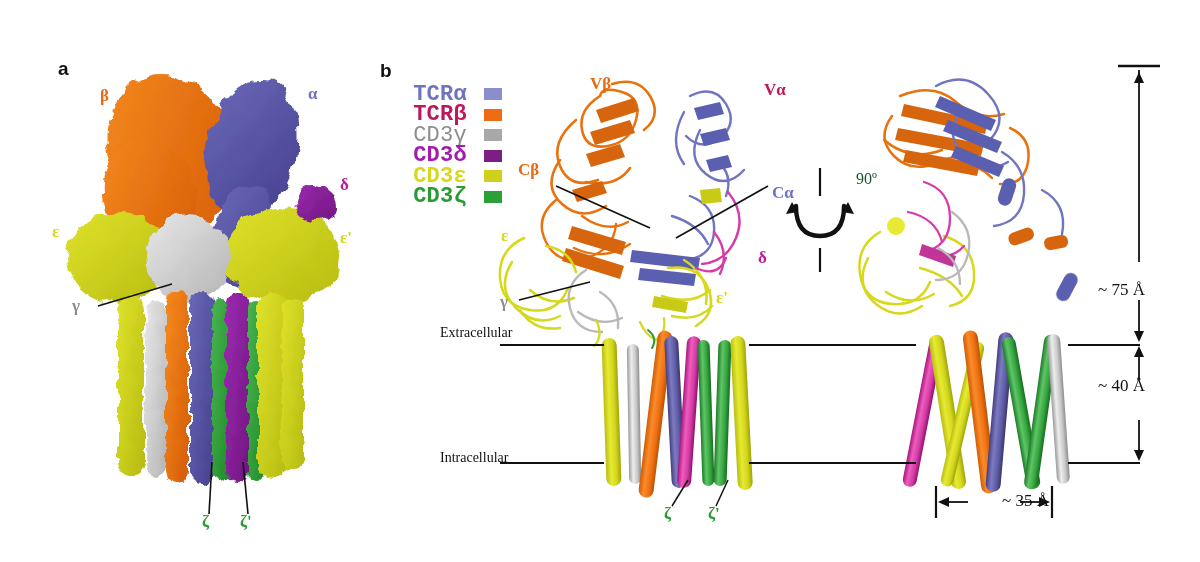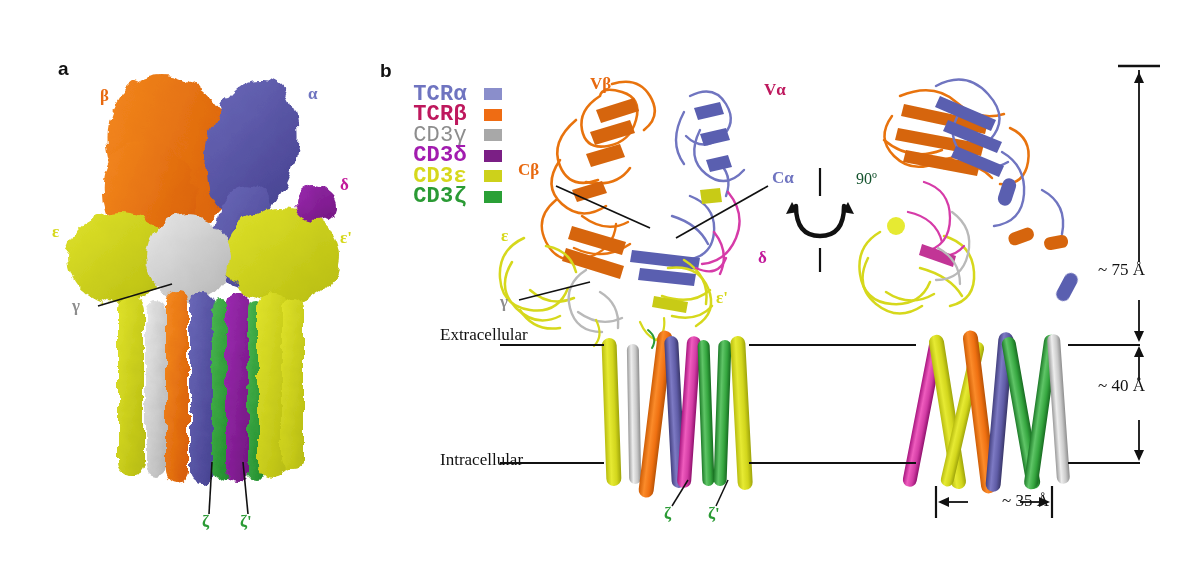--- a/index.html
+++ b/index.html
@@ -8,21 +8,21 @@
   .fig{position:absolute;left:0;top:0;width:1200px;height:562px;}
 
   
   .panel-letter{position:absolute;font-family:"Liberation Sans",sans-serif;
                 font-weight:bold;font-size:19px;color:#111;}
 
   
   .lab{position:absolute;white-space:nowrap;font-family:"Liberation Serif",serif;}
   .lab.greek{font-size:17px;font-weight:bold;}
   .lab.sm{font-size:15px;}
-  .lab.mem{font-size:17px;color:#111;}
+  .lab.mem{font-size:14px;color:#111;}
   .lab.dim{font-size:17px;color:#111;}
 
   
   #legend{position:absolute;left:404px;top:84px;}
   .leg-row{display:flex;align-items:center;height:20.5px;justify-content:flex-end;}
   .leg-txt{font-family:Liberation Mono, monospace;font-size:22px;font-weight:bold;
            text-align:center;width:72px;letter-spacing:.2px;}
   .leg-sw{width:18px;height:12px;margin-left:8px;display:inline-block;}
 
   
@@ -367,21 +367,21 @@
       <rect x="992" y="332" width="15" height="160" rx="7.5" fill="url(#cBl)" transform="rotate(5 999 412)"></rect>
       <rect x="1014" y="336" width="14" height="154" rx="7" fill="url(#cGr)" transform="rotate(-10 1021 413)"></rect>
       <rect x="1034" y="334" width="14" height="156" rx="7" fill="url(#cGr)" transform="rotate(8 1041 412)"></rect>
       <rect x="1052" y="334" width="13" height="150" rx="6.5" fill="url(#cGy)" transform="rotate(-4 1058 409)"></rect>
     </g>
   </svg>
 
   <div class="lab greek" style="left:590px;top:74px;color:#e8690f">Vβ</div>
   <div class="lab greek" style="left:764px;top:80px;color:#be185d">Vα</div>
   <div class="lab greek" style="left:518px;top:160px;color:#e8690f">Cβ</div>
-  <div class="lab greek" style="left:772px;top:168px;color:#6f74c0">Cα</div>
+  <div class="lab greek" style="left:772px;top:183px;color:#6f74c0">Cα</div>
   <div class="lab greek" style="left:501px;top:226px;color:#d6d81c">ε</div>
   <div class="lab greek" style="left:716px;top:288px;color:#d6d81c">ε'</div>
   <div class="lab greek" style="left:500px;top:292px;color:#8d8d8d">γ</div>
   <div class="lab greek" style="left:758px;top:248px;color:#c2189a">δ</div>
   <div class="lab greek" style="left:664px;top:504px;color:#2a9a34">ζ</div>
   <div class="lab greek" style="left:708px;top:504px;color:#2a9a34">ζ'</div>
 
   <div class="lab sm" style="left:856px;top:170px;color:#14532d;font-size:16px">90º</div>
 
   <div class="memline" style="left:500px;top:344px;width:104px"></div>
@@ -411,17 +411,17 @@
     <path d="M1139 461 l-5 -11 l10 0 z" fill="#111"></path>
 
     <line x1="936" y1="486" x2="936" y2="518" stroke="#111" stroke-width="2.2"></line>
     <line x1="1052" y1="486" x2="1052" y2="518" stroke="#111" stroke-width="2.2"></line>
     <line x1="940" y1="502" x2="968" y2="502" stroke="#111" stroke-width="1.8"></line>
     <path d="M938 502 l11 -5 l0 10 z" fill="#111"></path>
     <line x1="1020" y1="502" x2="1048" y2="502" stroke="#111" stroke-width="1.8"></line>
     <path d="M1050 502 l-11 -5 l0 10 z" fill="#111"></path>
   </svg>
 
-  <div class="lab dim" style="left:1098px;top:260px">~ 75 Å</div>
+  <div class="lab dim" style="left:1098px;top:280px">~ 75 Å</div>
   <div class="lab dim" style="left:1098px;top:376px">~ 40 Å</div>
   <div class="lab dim" style="left:1002px;top:491px">~ 35 Å</div>
 
 </div>
 
 </body></html>

